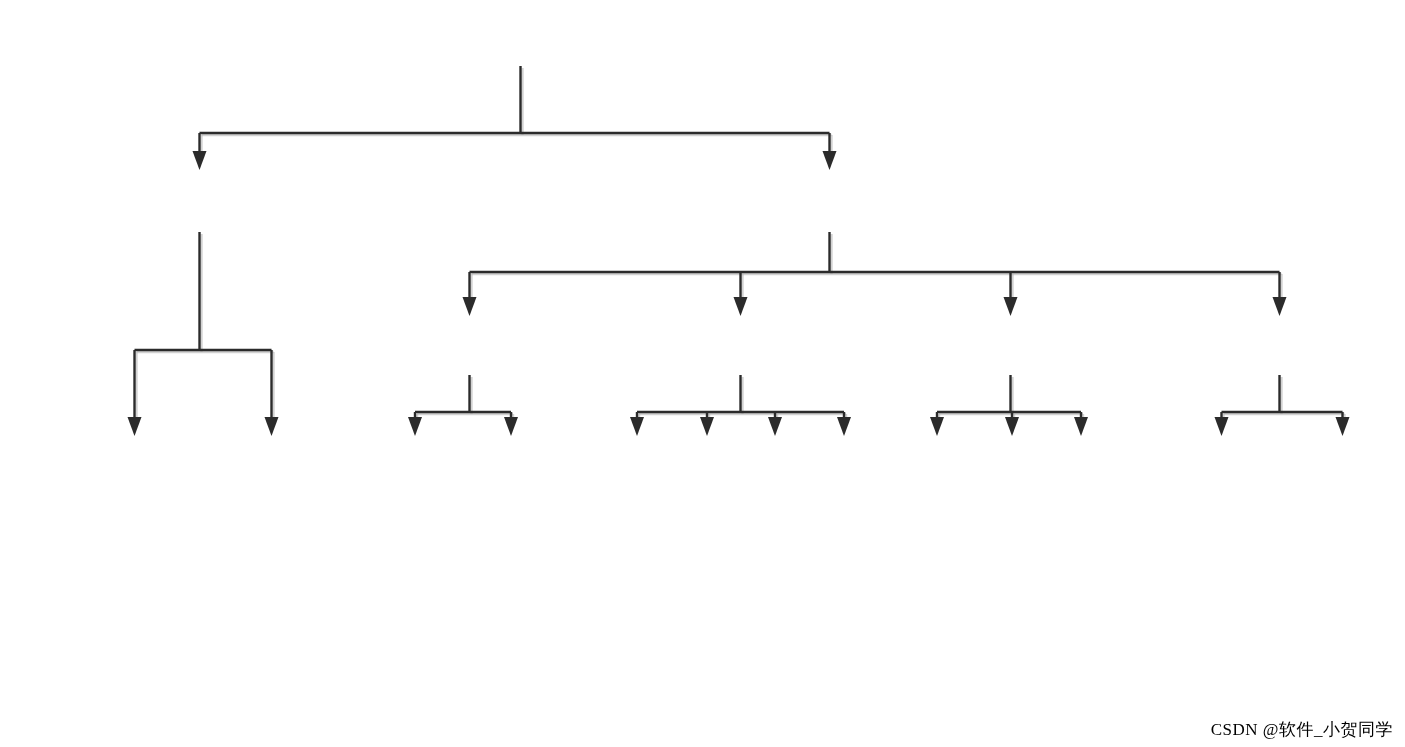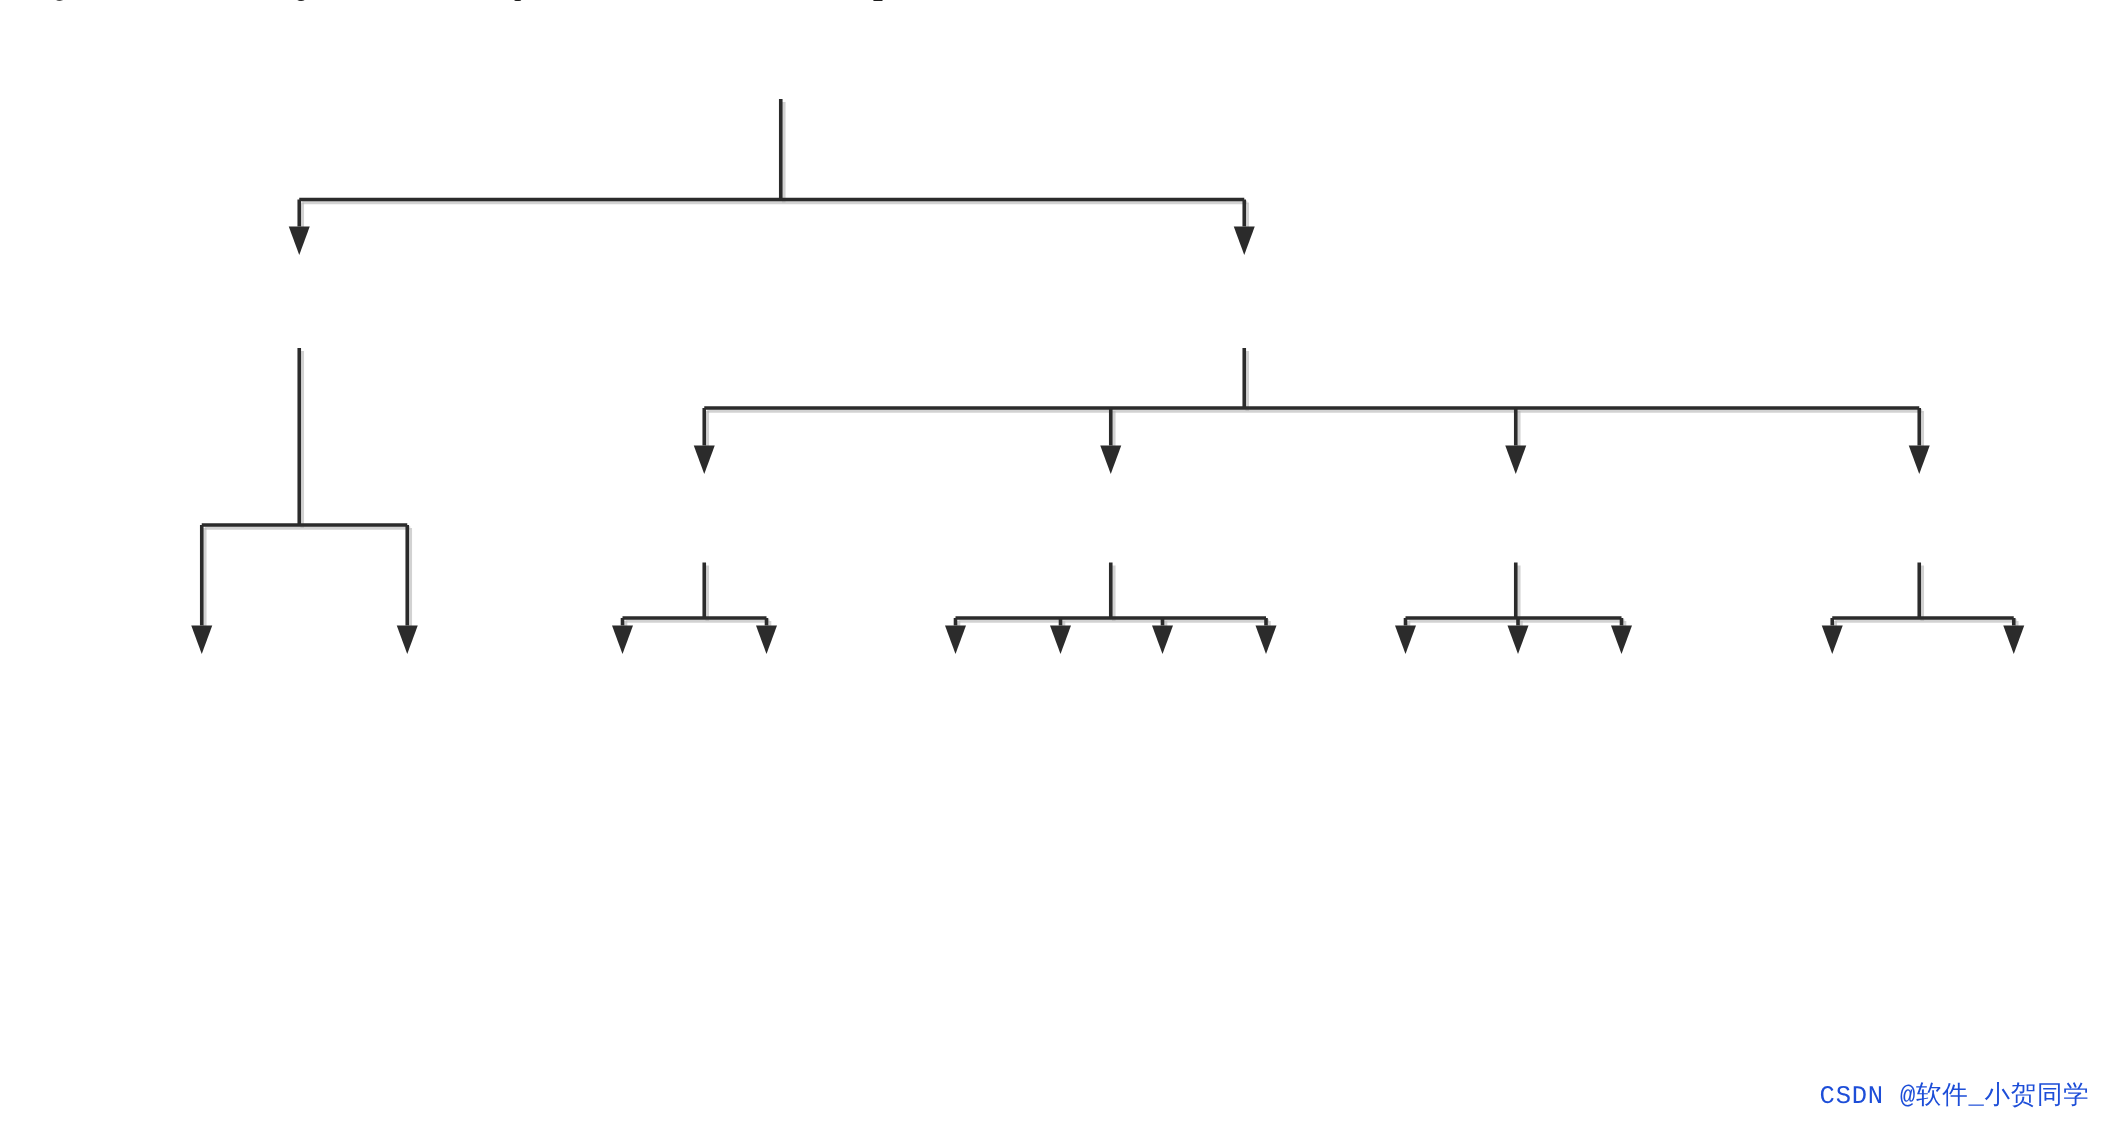--- a/index.html
+++ b/index.html
@@ -53,23 +53,23 @@
   .node-label-v {
     font-family: "DejaVu Sans", "Liberation Sans", sans-serif;
     font-size: 20px;
     fill: #1f1f1f;
     text-anchor: middle;
   }
   .watermark {
     position: absolute;
     right: 12px;
     bottom: 6px;
-    font-family: Liberation Mono, monospace;
+    font-family: Liberation Serif, serif;
     font-size: 17px;
-    color: #1d4ed8;
+    color: #000000;
     letter-spacing: 0.5px;
     white-space: nowrap;
     user-select: none;
   }
 </style>
 </head>
 <body>
 
 <div id="diagram-root">
   <svg class="flow" viewBox="0 0 1405 747">

